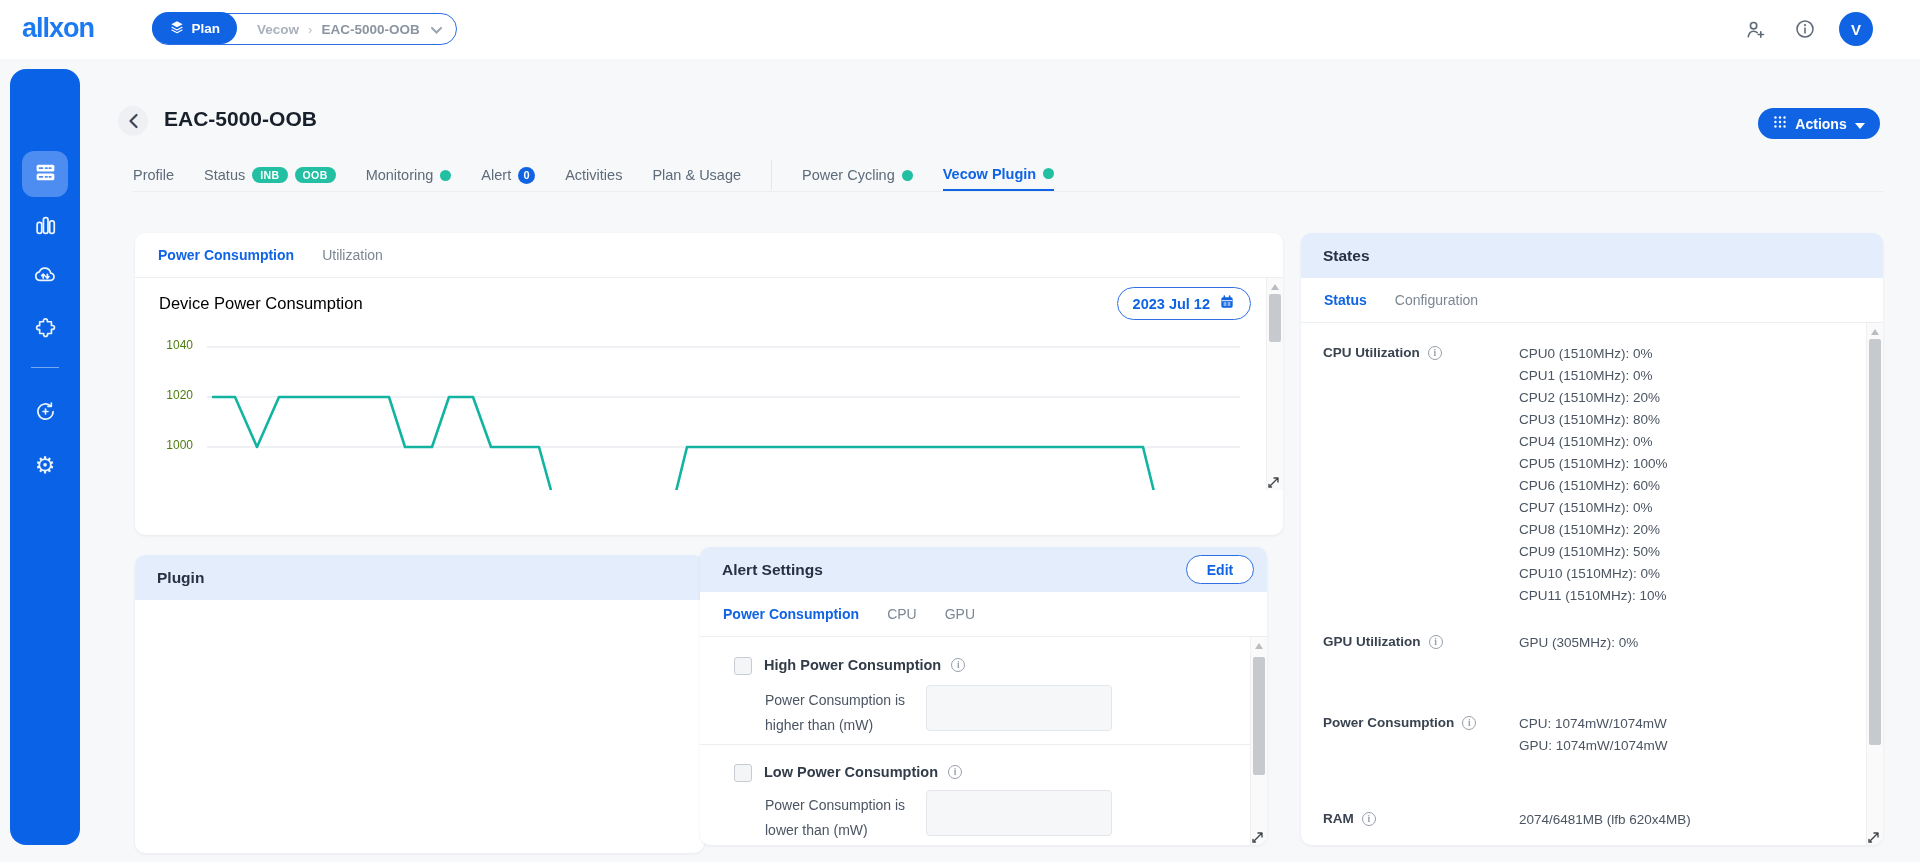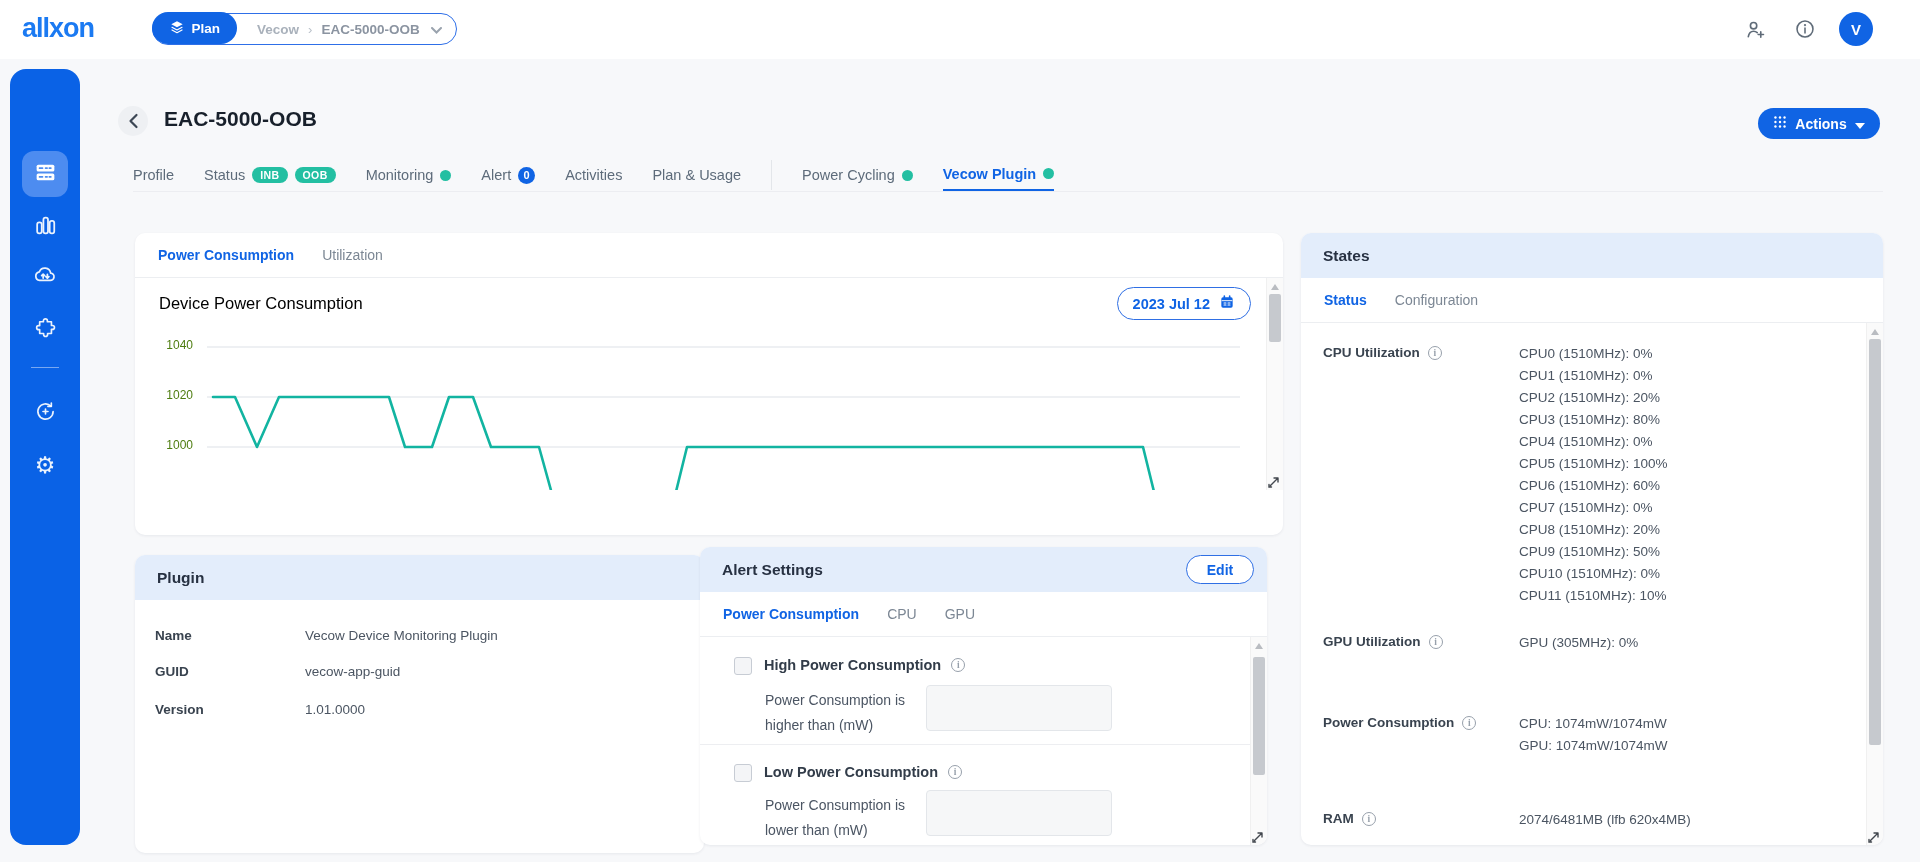--- a/index.html
+++ b/index.html
@@ -372,34 +372,20 @@
         <path d="M11 2 3.5 9.5M11 2H7M11 2v4M2 8.5V11h2.5"></path>
       </svg>
     </div>
   </div>
 </div>
 
 <div class="card" id="plugin-card">
   <div class="card-header">
     <span>Plugin</span>
   </div>
-  <div class="card-body" style="height:253px">
-    <div class="pl-row" style="top:28px">
-      <span class="pl-label">Name</span>
-      <span class="pl-value">Vecow Device Monitoring Plugin</span>
-    </div>
-    <div class="pl-row" style="top:64px">
-      <span class="pl-label">GUID</span>
-      <span class="pl-value">vecow-app-guid</span>
-    </div>
-    <div class="pl-row" style="top:102px">
-      <span class="pl-label">Version</span>
-      <span class="pl-value">1.01.0000</span>
-    </div>
-  </div>
 </div>
 
 <div class="card" id="alert-card">
   <div class="card-header">
     <span>Alert Settings</span>
     <div class="edit-btn">Edit</div>
   </div>
   <div class="card-tabs">
     <span class="card-tab active">Power Consumption</span>
     <span class="card-tab">CPU</span>

